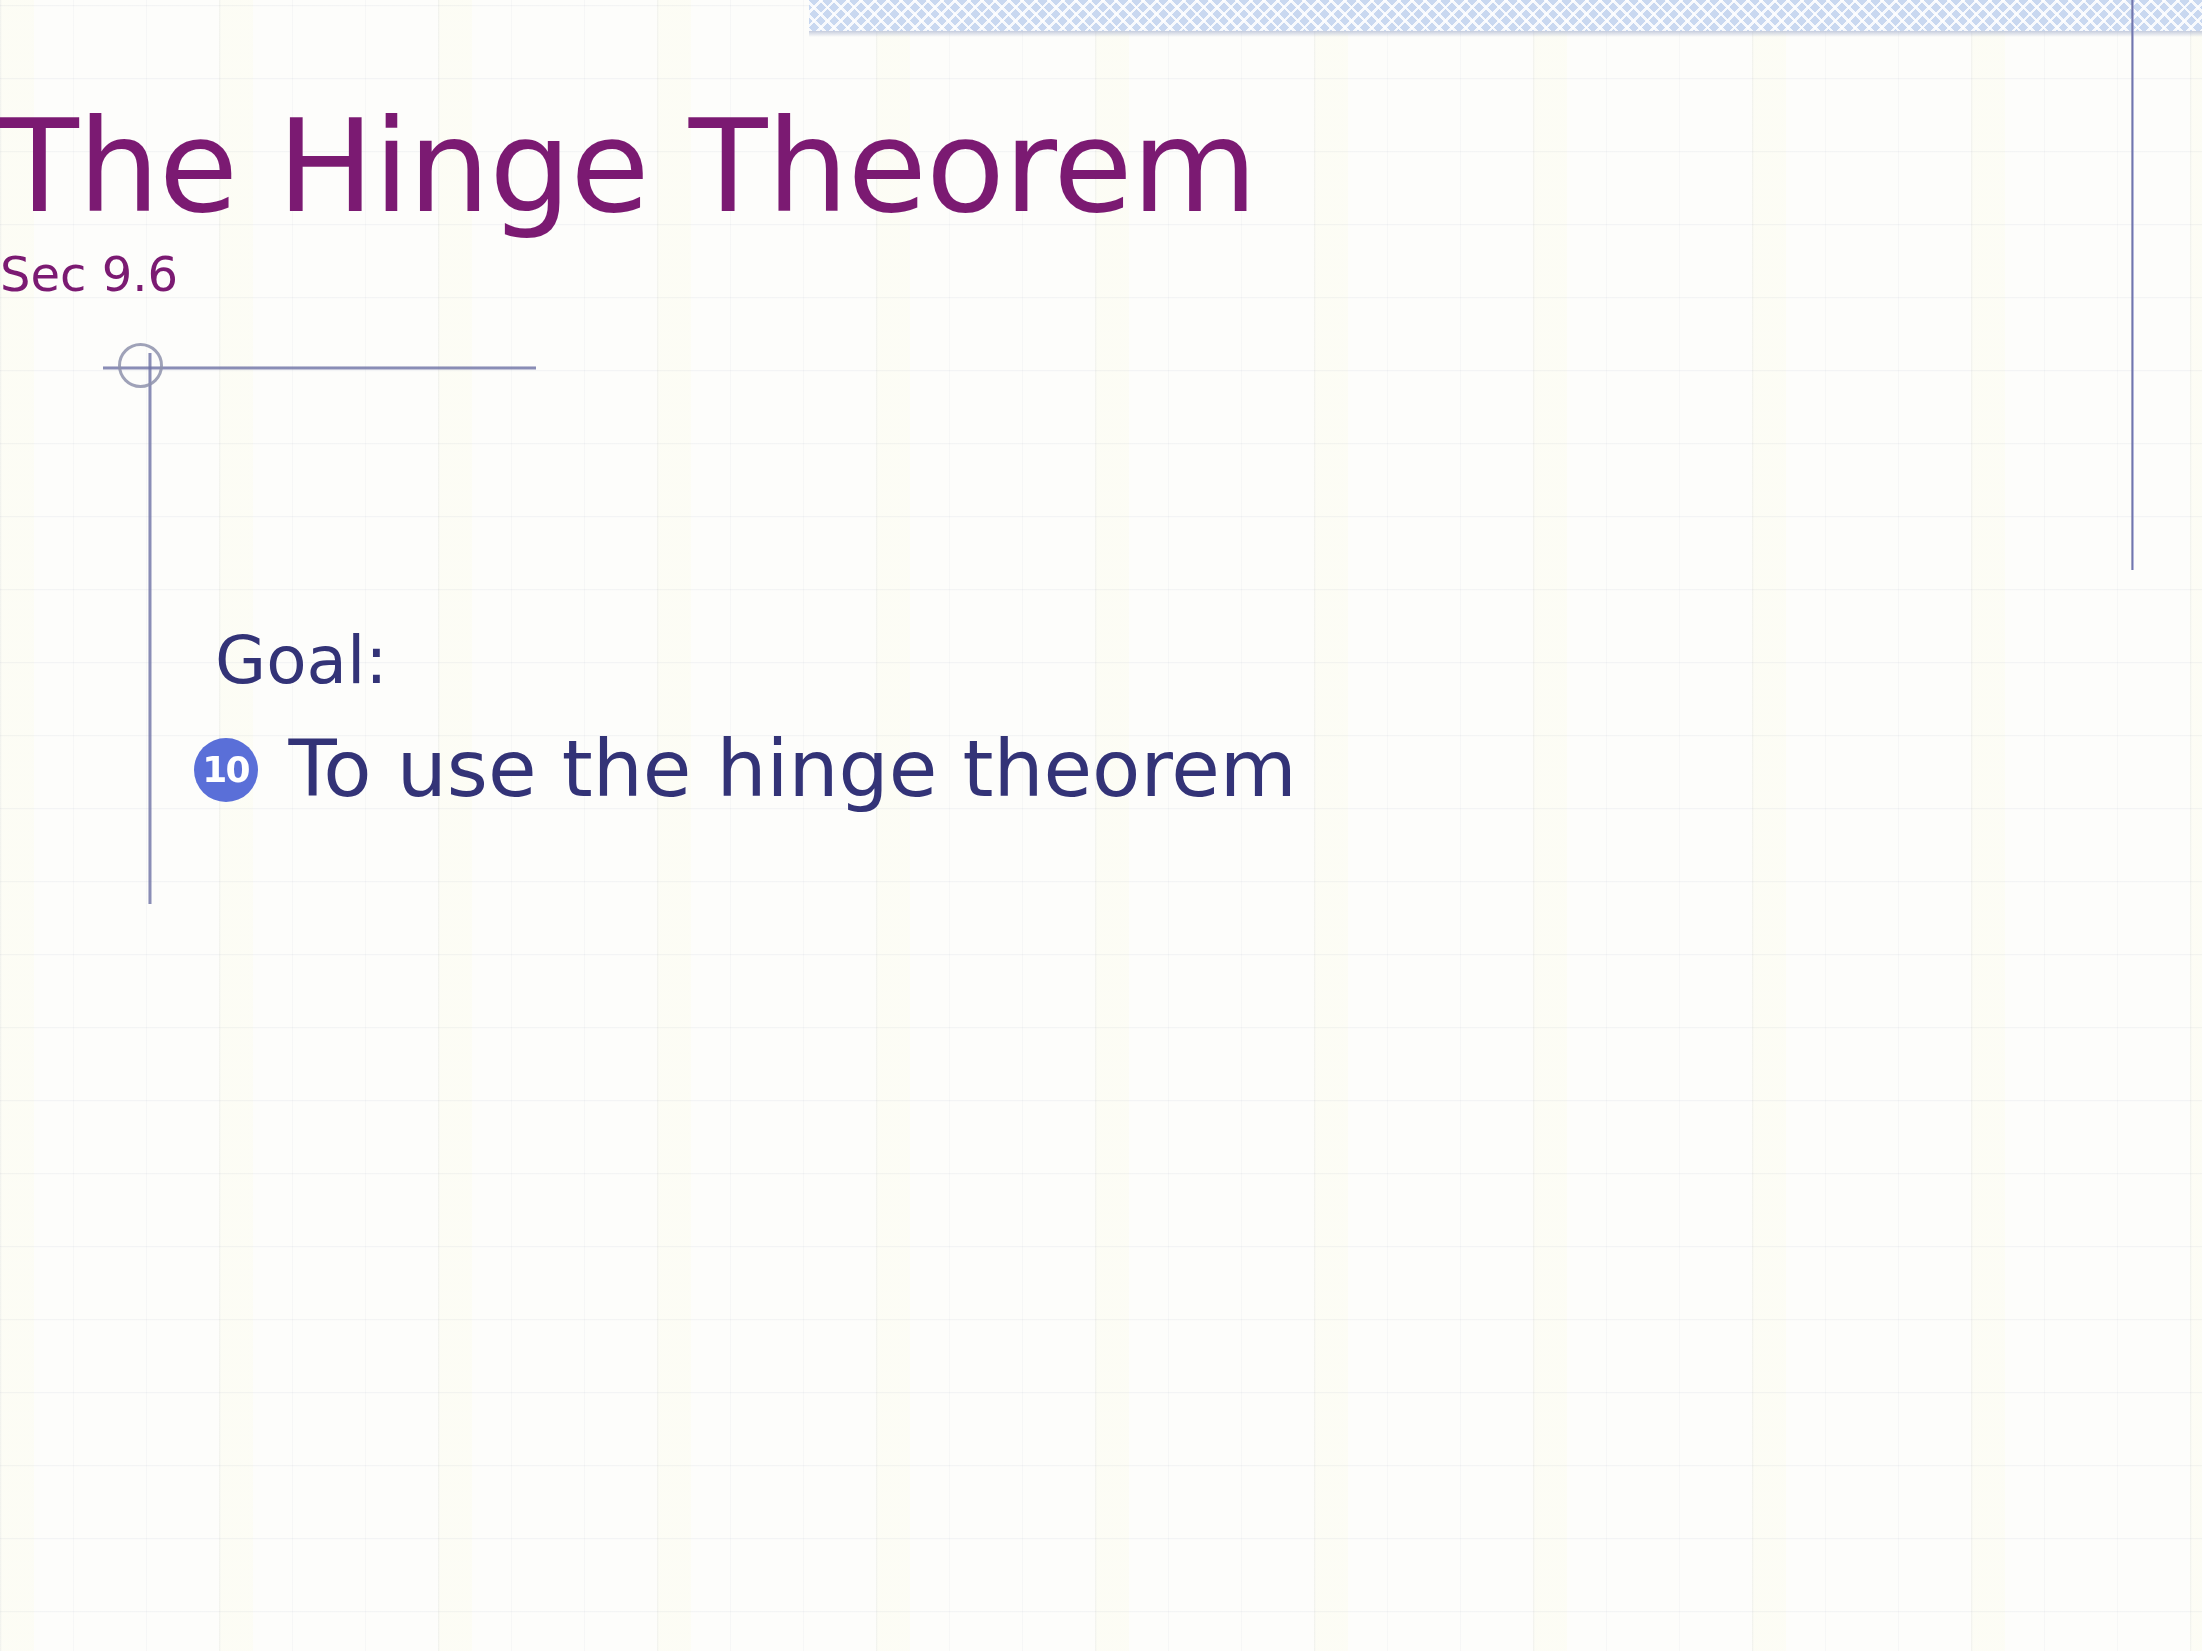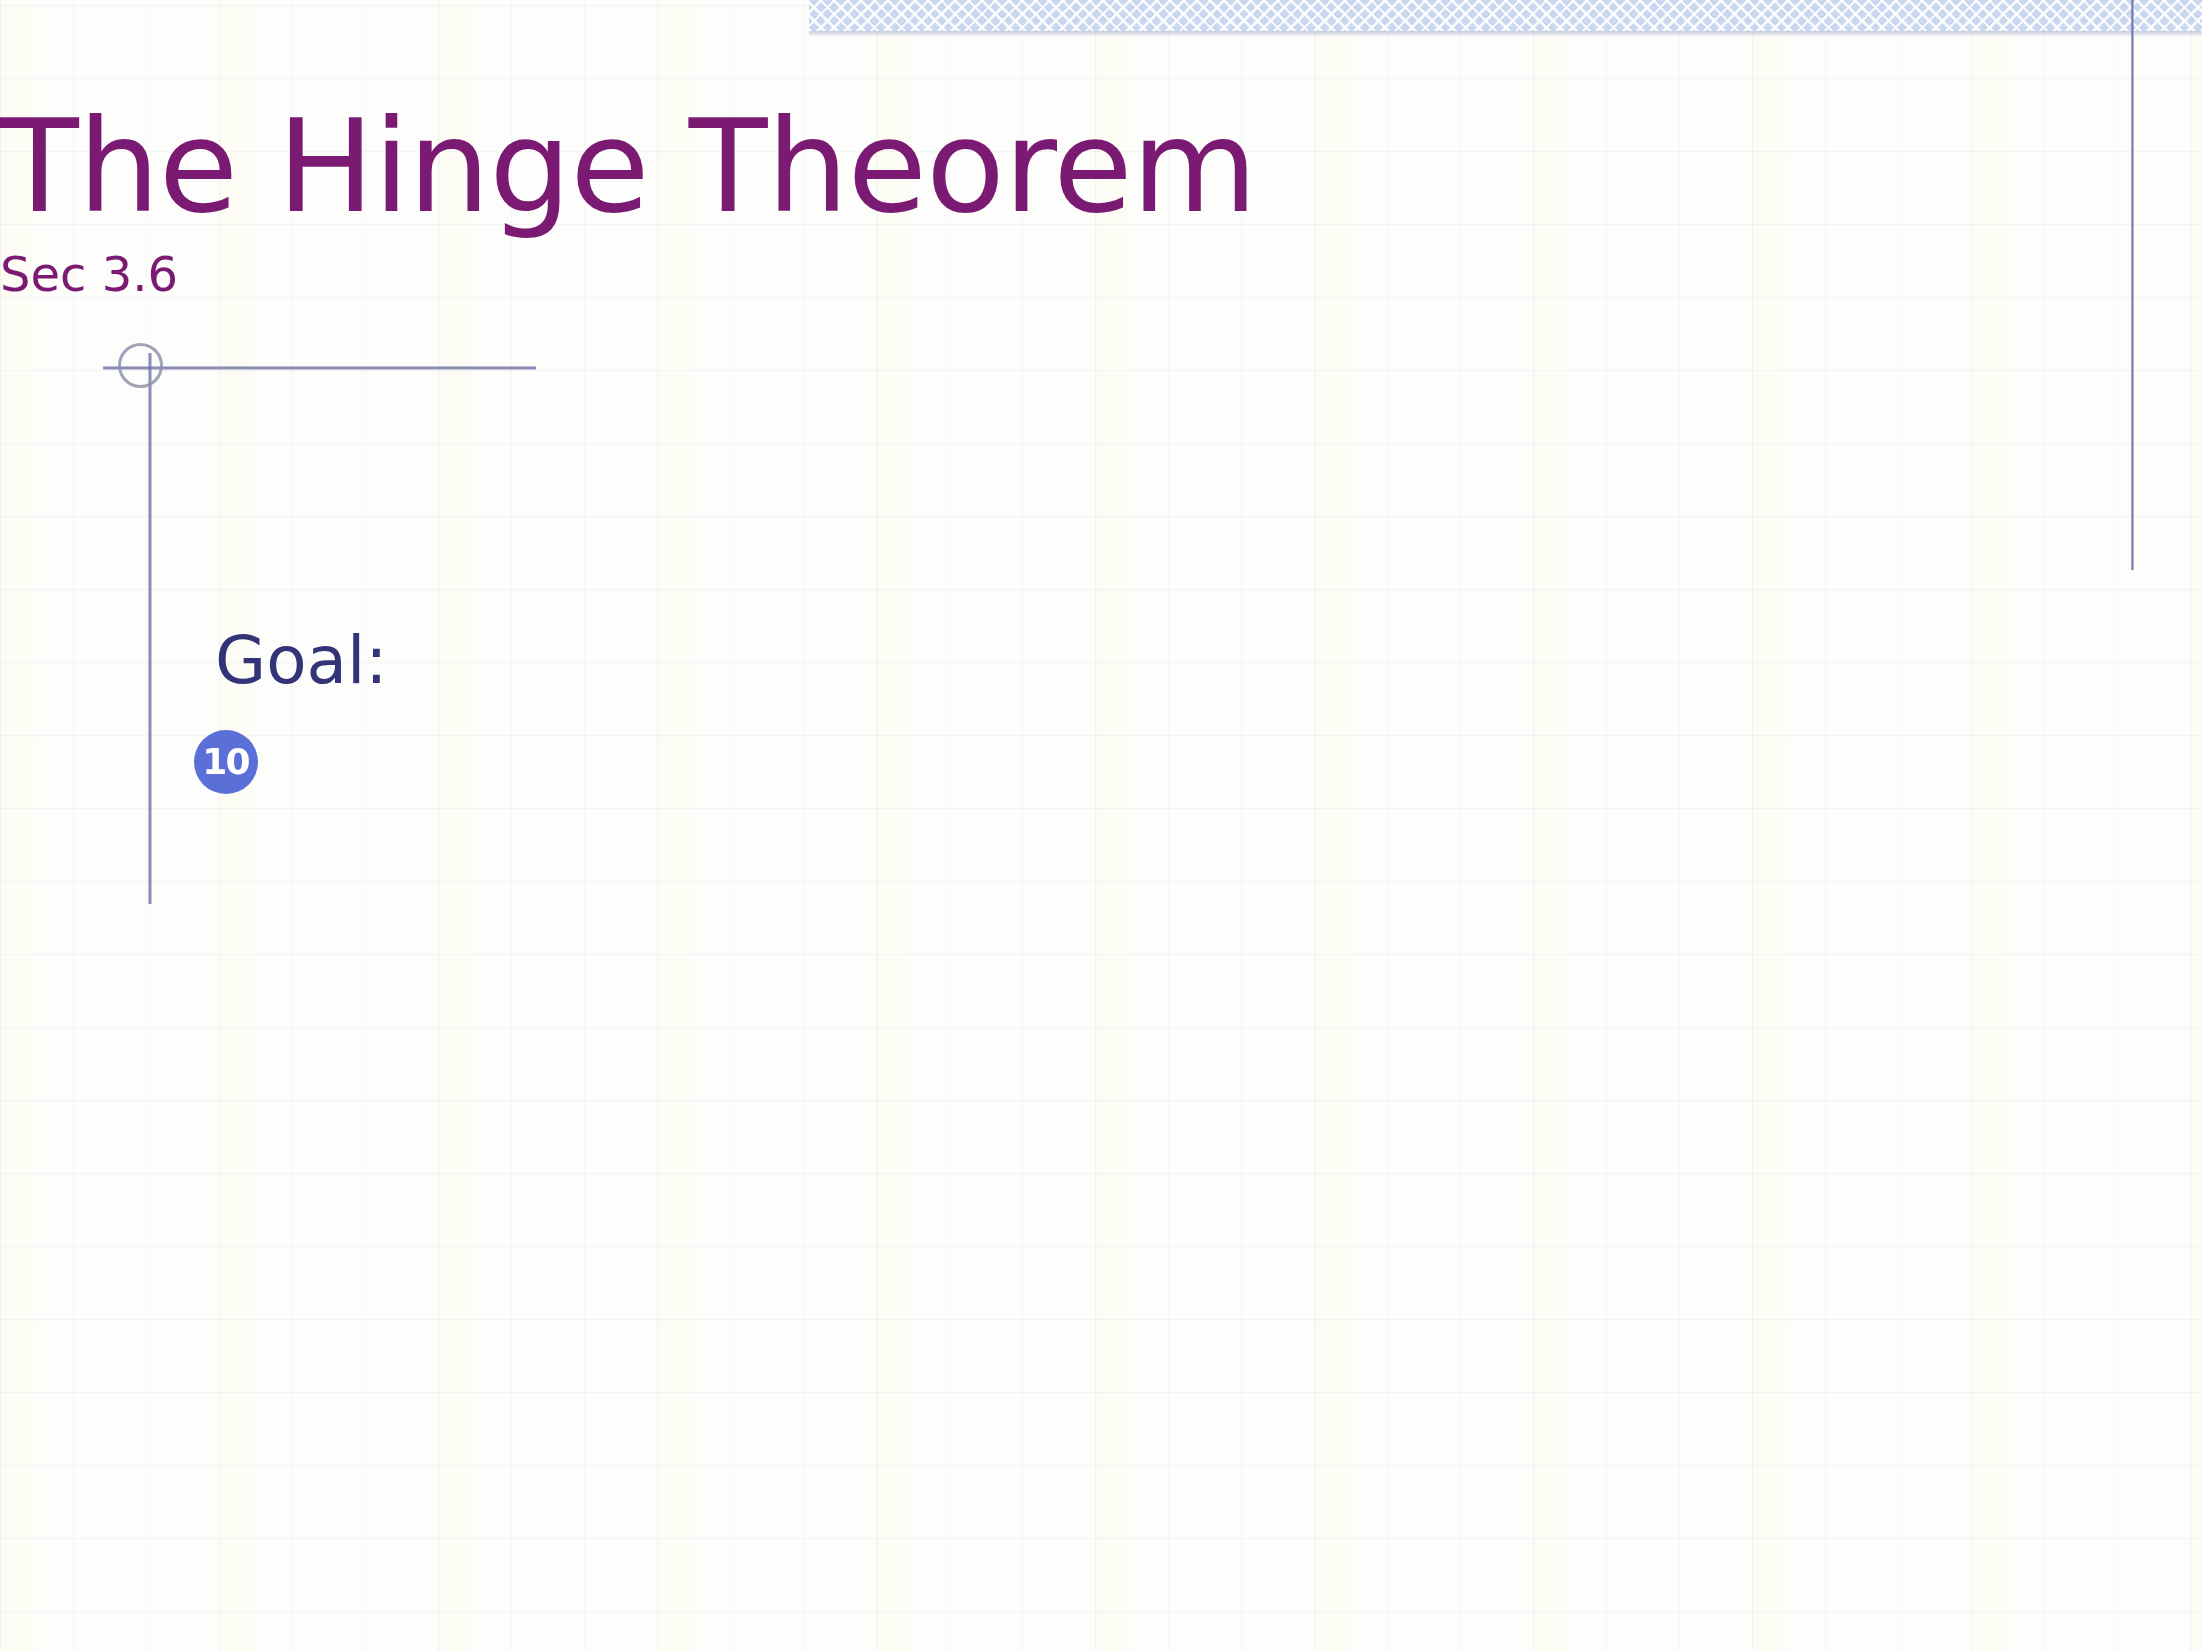--- a/index.html
+++ b/index.html
@@ -193,25 +193,26 @@
   <div id="hatch-band-shadow"></div>
 
   <div id="right-rule"></div>
 
   <div id="deco-hline"></div>
   <div id="deco-vline"></div>
   <div id="deco-circle"></div>
 
   <div id="title-block">
     <div id="slide-title">The Hinge Theorem</div>
-    <div id="slide-subtitle">Sec 3.6</div>
+    <div id="slide-subtitle">Sec 9.6</div>
   </div>
 
   <div id="body-block">
     <div id="goal-label">Goal:</div>
 
     <div id="bullet-row">
       <span id="bullet-icon">10</span>
+      <span id="bullet-text">To use the hinge theorem</span>
     </div>
   </div>
 
 </div>
 
 
 </body></html>

